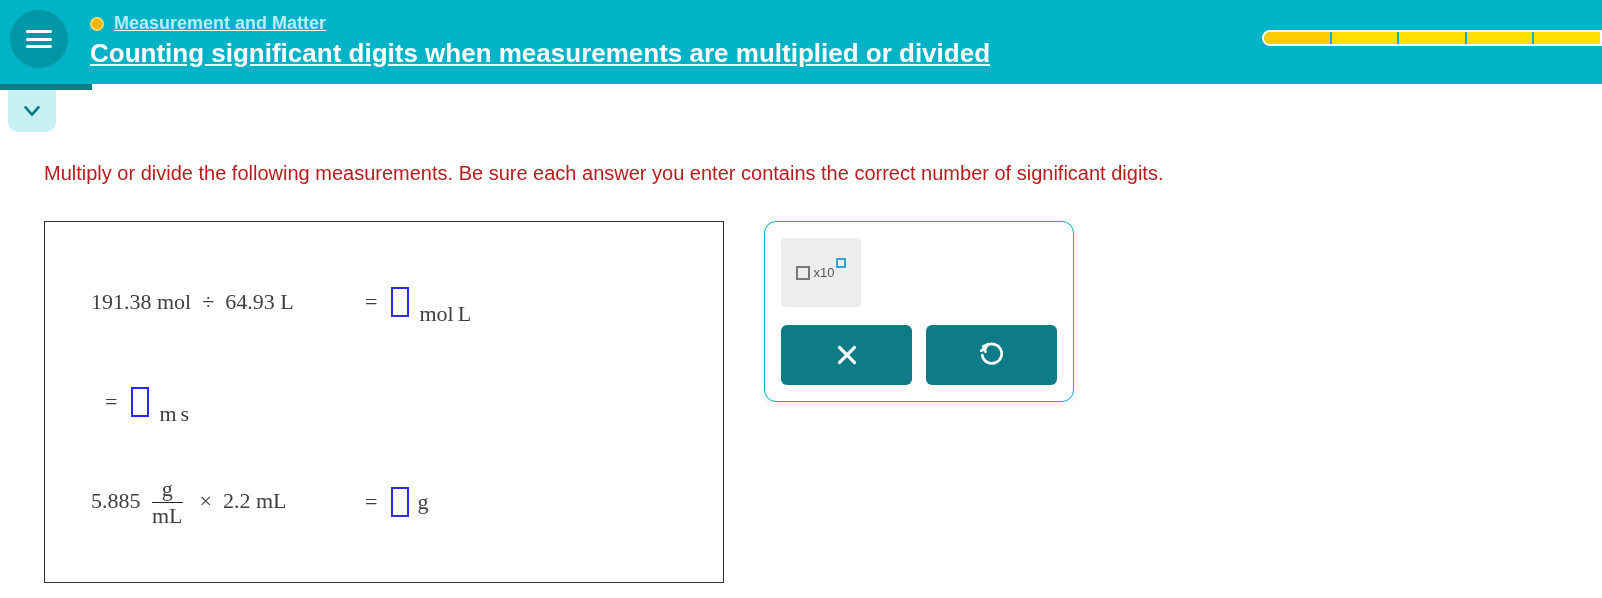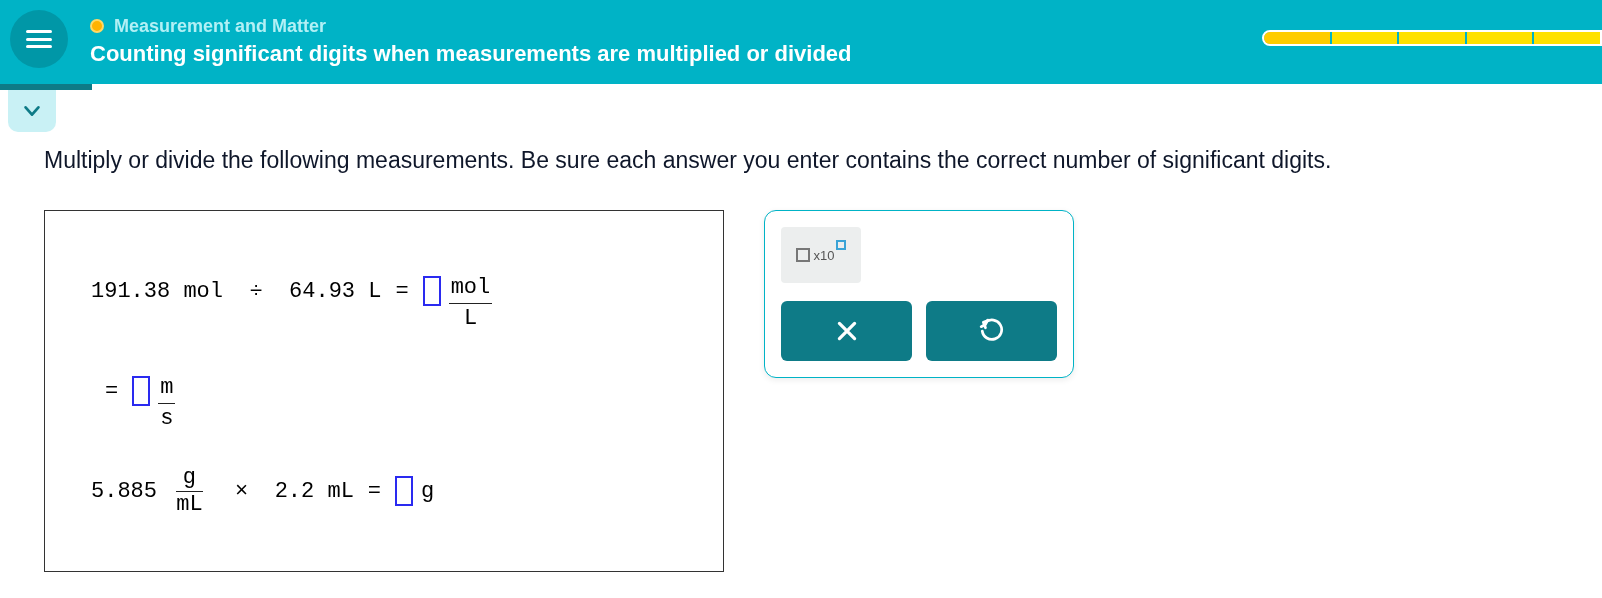--- a/index.html
+++ b/index.html
@@ -11,20 +11,21 @@
     width: 1602px;
   }
   .header {
     background: #00b3c6;
     height: 84px;
     position: relative;
     display: flex;
     align-items: center;
     padding-left: 90px;
     color: #fff;
+    text-decoration: underline;
   }
   .hamburger-circle {
     position: absolute;
     left: 10px; top: 10px;
     width: 58px; height: 58px;
     border-radius: 50%;
     background: #0097a7;
     display: flex;
     align-items: center; justify-content: center;
   }
@@ -34,21 +35,21 @@
   }
   .hamburger-circle .bars span {
     display: block; height: 3px; background: #fff; border-radius: 2px;
   }
   .header-texts { margin-top: -2px; }
   .chapter-line { display: flex; align-items: center; gap: 10px; font-size: 18px; font-weight: 600; color: #b2f0f5; }
   .chapter-dot {
     width: 14px; height: 14px; border-radius: 50%;
     background: #ffb300; border: 2px solid #ffd966;
   }
-  .topic-line { font-size: 22px; font-weight: 600; margin-top: 4px; }
+  .topic-line { font-size: 26px; font-weight: 600; margin-top: 4px; }
   .progress-track {
     position: absolute;
     right: 0; top: 30px;
     height: 16px; width: 340px;
     background: #ffffff55;
     border-radius: 10px 0 0 10px;
     border: 2px solid #fff;
     overflow: hidden;
     display: flex;
   }
@@ -64,67 +65,67 @@
     border-radius: 0 0 10px 10px;
     display: flex; align-items: center; justify-content: center;
   }
   .expand-tab svg { width: 22px; height: 22px; }
 
   .content {
     padding: 56px 44px 40px 44px;
     position: relative;
   }
   .prompt {
-    font-size: 23px;
-    color: #0f172a;
-    margin: 1px 0 36px 0;
+    font-size: 20px;
+    color: #b91c1c;
+    margin: 16px 0 36px 0;
   }
   .worksheet {
     display: flex; gap: 40px; align-items: flex-start;
   }
   .problem-box {
     border: 1.5px solid #333;
     width: 680px;
     padding: 30px 32px 30px 46px;
-    font-family: Liberation Mono, monospace;
+    font-family: Liberation Serif, serif;
     font-size: 22px;
-    color: #000000;
+    color: #404040;
   }
   .eqrow { display: flex; align-items: center; height: 100px; }
   .lhs { min-width: 260px; text-align: left; white-space: nowrap; }
   .equals { margin: 0 14px; }
   .answer-box {
     display: inline-block;
     width: 18px; height: 30px;
     border: 2px solid #2a2af0;
     vertical-align: middle;
   }
   .frac {
-    display: inline-flex; flex-direction: column; align-items: center;
+    display: inline-flex; flex-direction: row; align-items: center;
     vertical-align: middle; line-height: 1; margin-left: 8px; margin-top: 24px;
   }
   .frac .num, .frac .den { padding: 2px 2px; }
   .frac .bar { width: 100%; border-top: 1.5px solid #222; margin: 2px 0; }
   .inline-frac {
     display: inline-flex; flex-direction: column; align-items: center;
     vertical-align: middle; line-height: 1; margin: 0 6px;
   }
   .inline-frac .bar { width: 100%; border-top: 1.5px solid #222; margin: 2px 0; }
   .unit-after { margin-left: 8px; }
 
   .tool-panel {
     width: 310px;
     border: 1.5px solid #00b3c6;
     border-radius: 12px;
     padding: 16px;
     box-shadow: 0 2px 6px rgba(0,0,0,0.08);
     background: #fff;
   }
   .sci-btn {
-    width: 80px; height: 56px;
+    width: 80px; height: 69px;
     background: #eceeee;
     border-radius: 4px;
     display: flex; align-items: center; justify-content: center;
     margin-bottom: 18px;
     cursor: pointer;
   }
   .sci-btn .mini-box {
     width: 14px; height: 14px; border: 2px solid #777;
   }
   .sci-btn .x10 { font-size: 13px; color: #555; margin: 0 2px 0 4px; }

